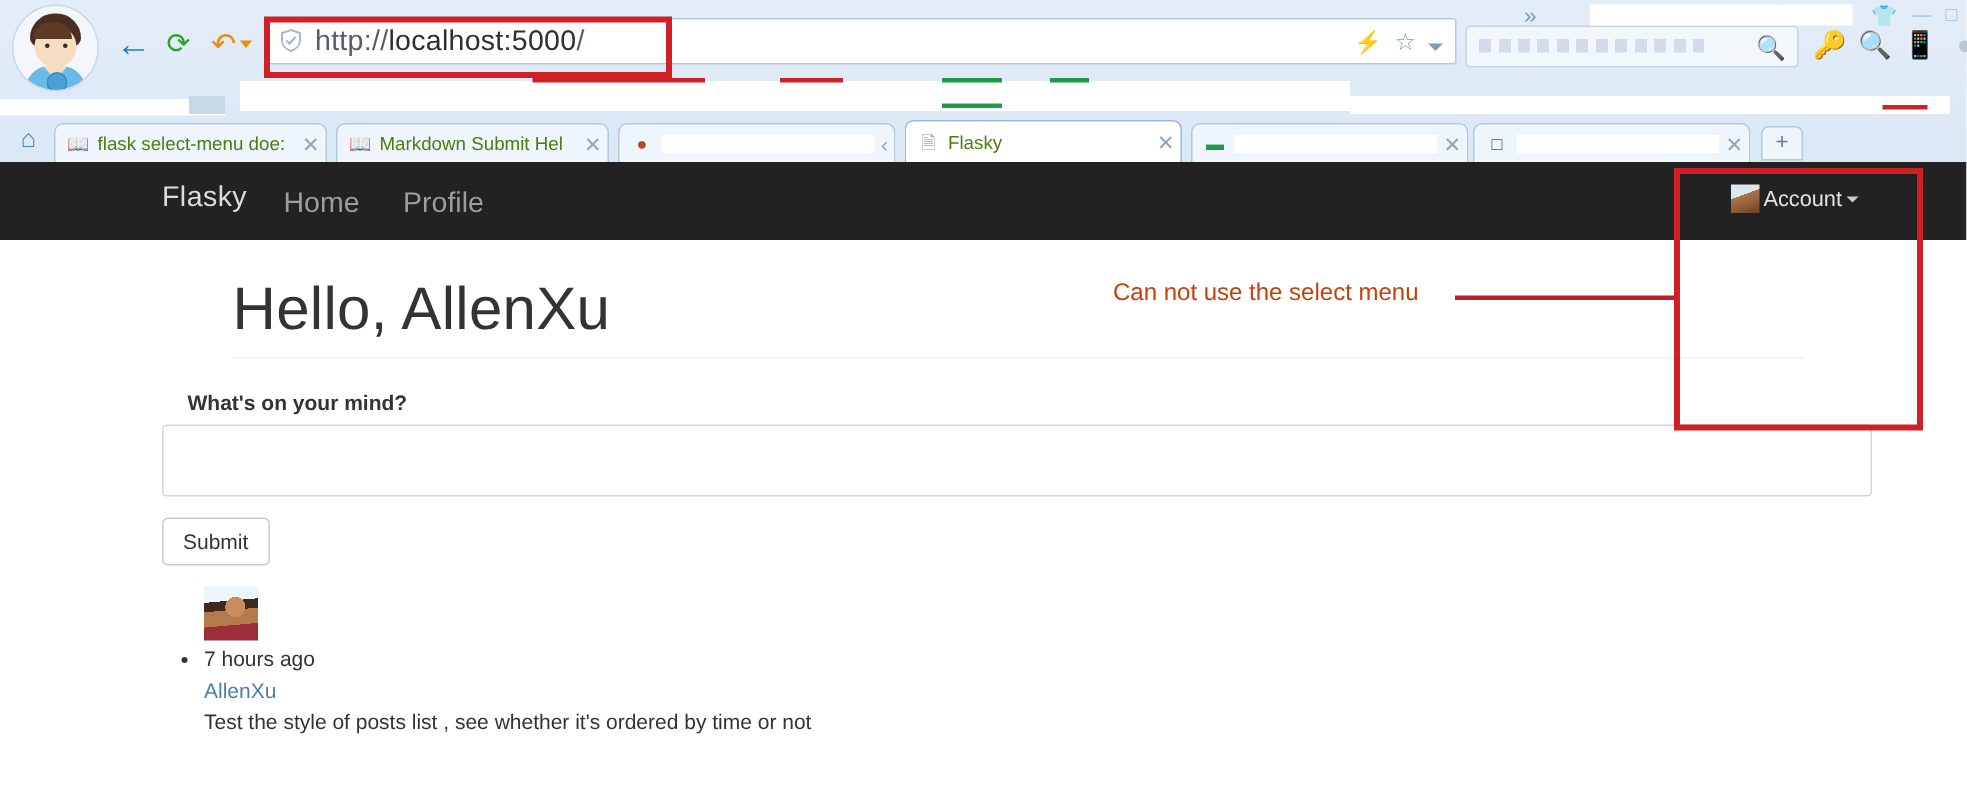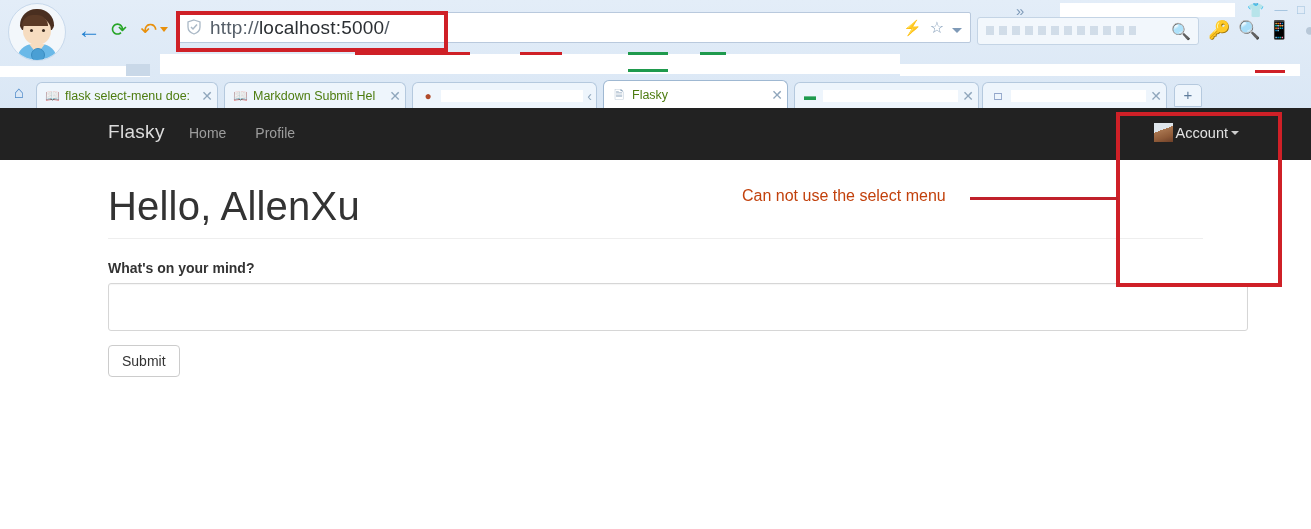--- a/index.html
+++ b/index.html
@@ -342,21 +342,21 @@
     letter-spacing: .3px;
     cursor: pointer;
   }
   .nav-links {
     position: absolute;
     left: 189px; top: 17px;
     display: flex;
     gap: 29px;
   }
   .nav-links a {
-    font-size: 14px;
+    font-size: 19px;
     color: #9d9d9d;
     text-decoration: none;
     cursor: pointer;
   }
   .account {
     position: absolute;
     right: 72px; top: 15px;
     display: flex;
     align-items: center;
     gap: 3px;
@@ -406,33 +406,35 @@
 
   .container {
     position: relative;
     padding: 0 108px;
   }
   .page-header {
     padding-top: 24px;
     padding-bottom: 9px;
     border-bottom: 1px solid #eeeeee;
     margin-bottom: 21px;
+    margin-left: 47px;
   }
   .page-header h1 {
     margin: 0;
     font-size: 40px;
     font-weight: 400;
     color: #333333;
     letter-spacing: .2px;
   }
   .form-label {
     font-size: 14px;
     font-weight: bold;
     color: #333333;
     margin-bottom: 7px;
+    margin-left: 17px;
   }
   .pcg-textarea {
     width: 1140px;
     height: 48px;
     border: 1px solid #d6d6d6;
     border-radius: 3px;
     box-sizing: border-box;
     font-family: "Liberation Sans", sans-serif;
     font-size: 14px;
     color: #555555;
@@ -623,18 +625,26 @@
   <div class="container">
     <div class="page-header">
       <h1>Hello, AllenXu</h1>
     </div>
 
     <div class="form-label">What's on your mind?</div>
     <textarea class="pcg-textarea" rows="2" placeholder="" style=""></textarea>
 
     <button class="submit-btn">Submit</button>
 
+    <ul class="posts">
+      <li class="post">
+        <span class="post-avatar"></span>
+        <div class="post-time">7 hours ago</div>
+        <a class="post-author">AllenXu</a>
+        <div class="post-body">Test the style of posts list , see whether it's ordered by time or not</div>
+      </li>
+    </ul>
   </div>
 </div>
 
 <div class="redbox-account"></div>
 <div class="anno-text">Can not use the select menu</div>
 <div class="anno-line"></div>
 
 </body></html>

